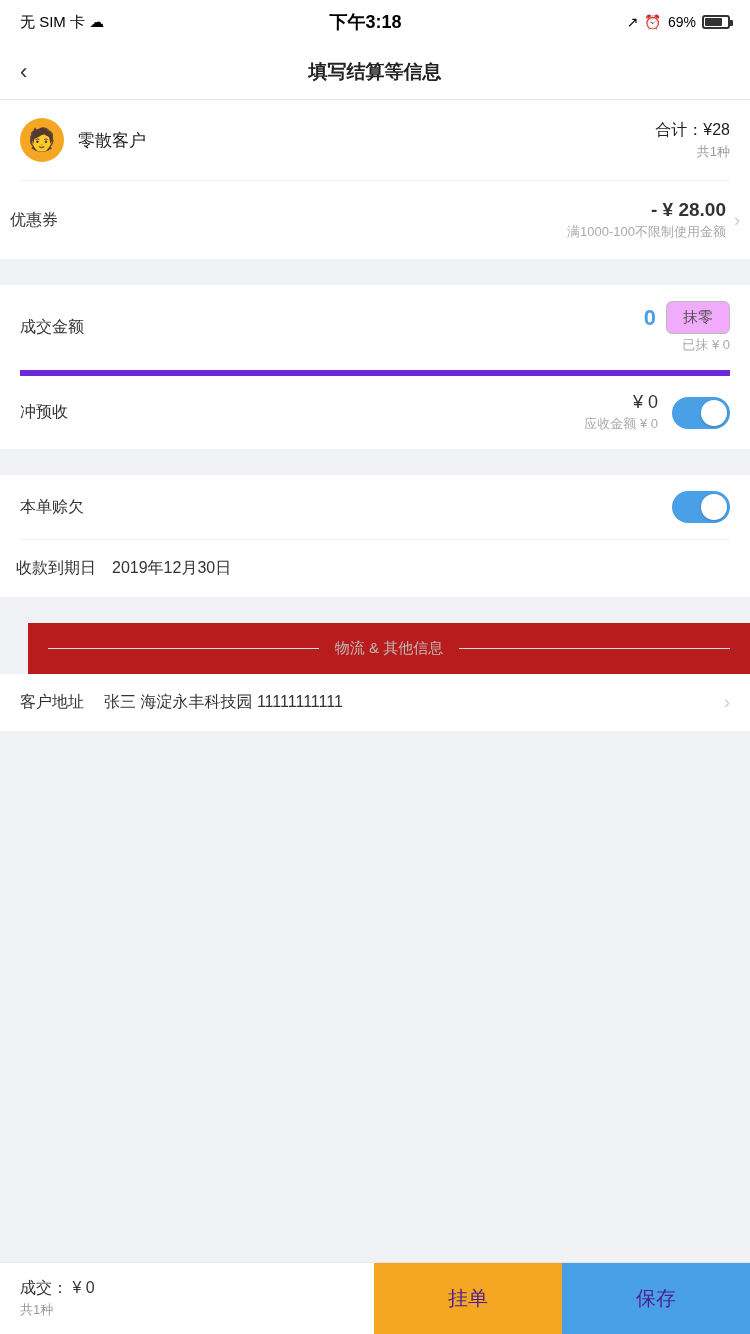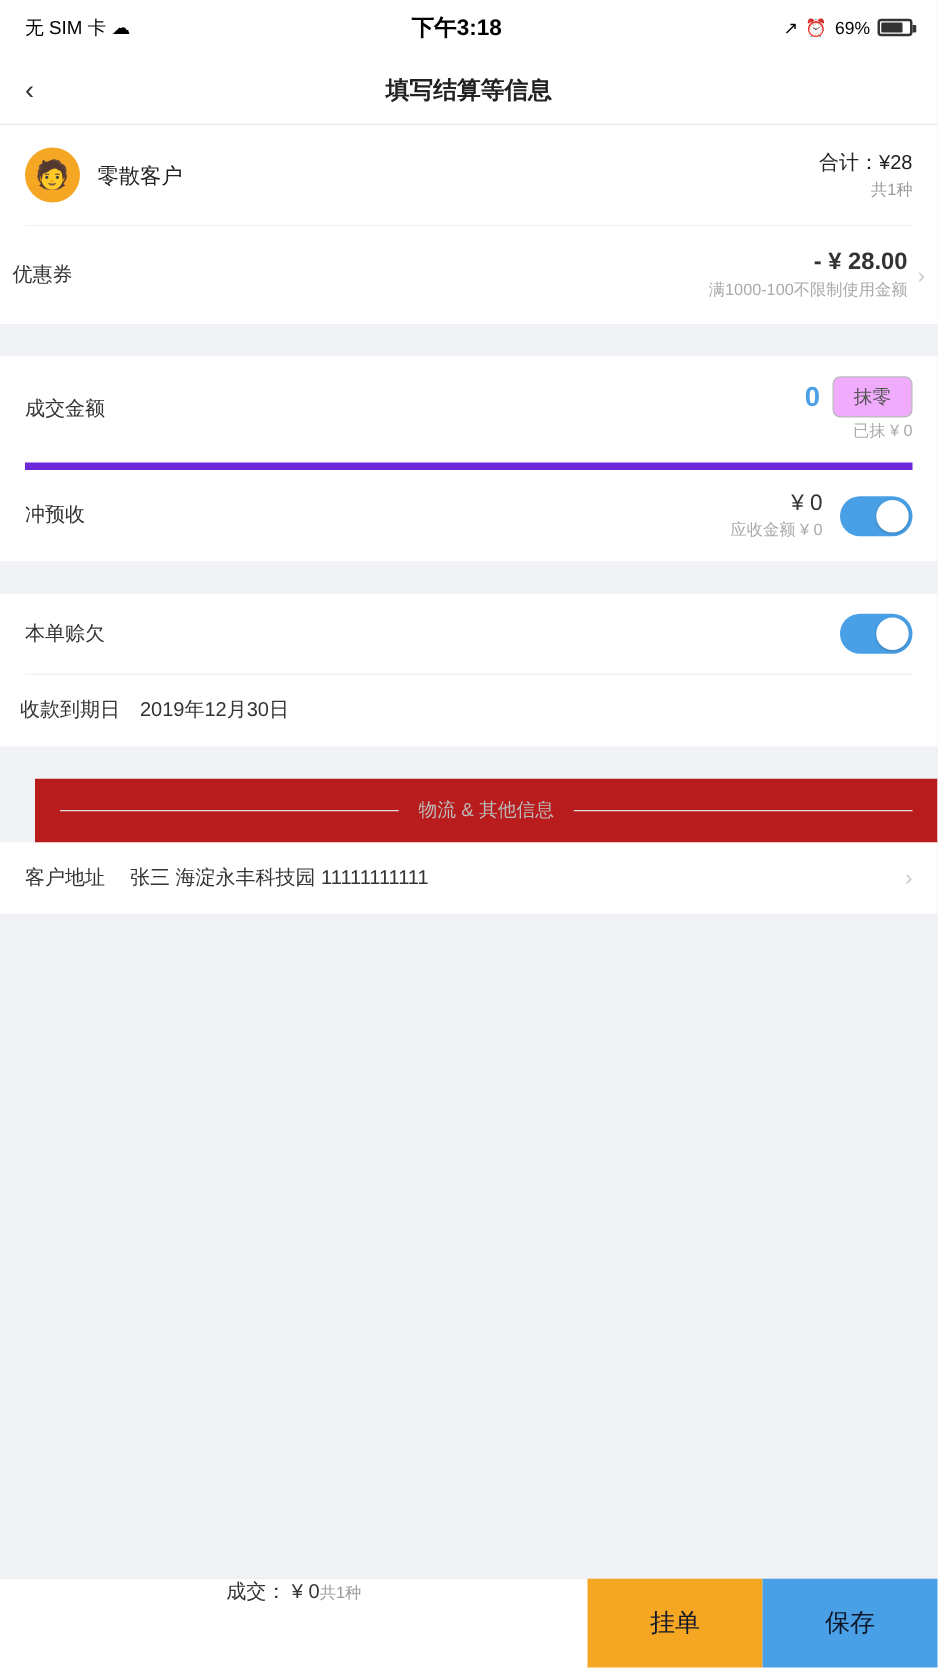--- a/index.html
+++ b/index.html
@@ -314,41 +314,41 @@
       width: 750px;
       height: 72px;
       display: flex;
       align-items: stretch;
       background: #fff;
       border-top: 1px solid #e8e8e8;
     }
     .bottom-info {
       flex: 1;
       display: flex;
-      flex-direction: row;
+      flex-direction: column;
       justify-content: center;
       padding: 0 20px;
     }
     .bottom-deal {
       font-size: 16px;
       color: #333;
     }
     .bottom-count {
       font-size: 13px;
       color: #999;
       margin-top: 2px;
     }
     .bottom-btn {
-      width: 140px;
+      width: 188px;
       display: flex;
       align-items: center;
       justify-content: center;
       font-size: 20px;
       font-weight: 500;
-      color: #0f172a;
+      color: #4c1d95;
       cursor: pointer;
       border: none;
       outline: none;
     }
     .btn-hold {
       background: #f5a623;
     }
     .btn-save {
       background: #4aa0e6;
     }

